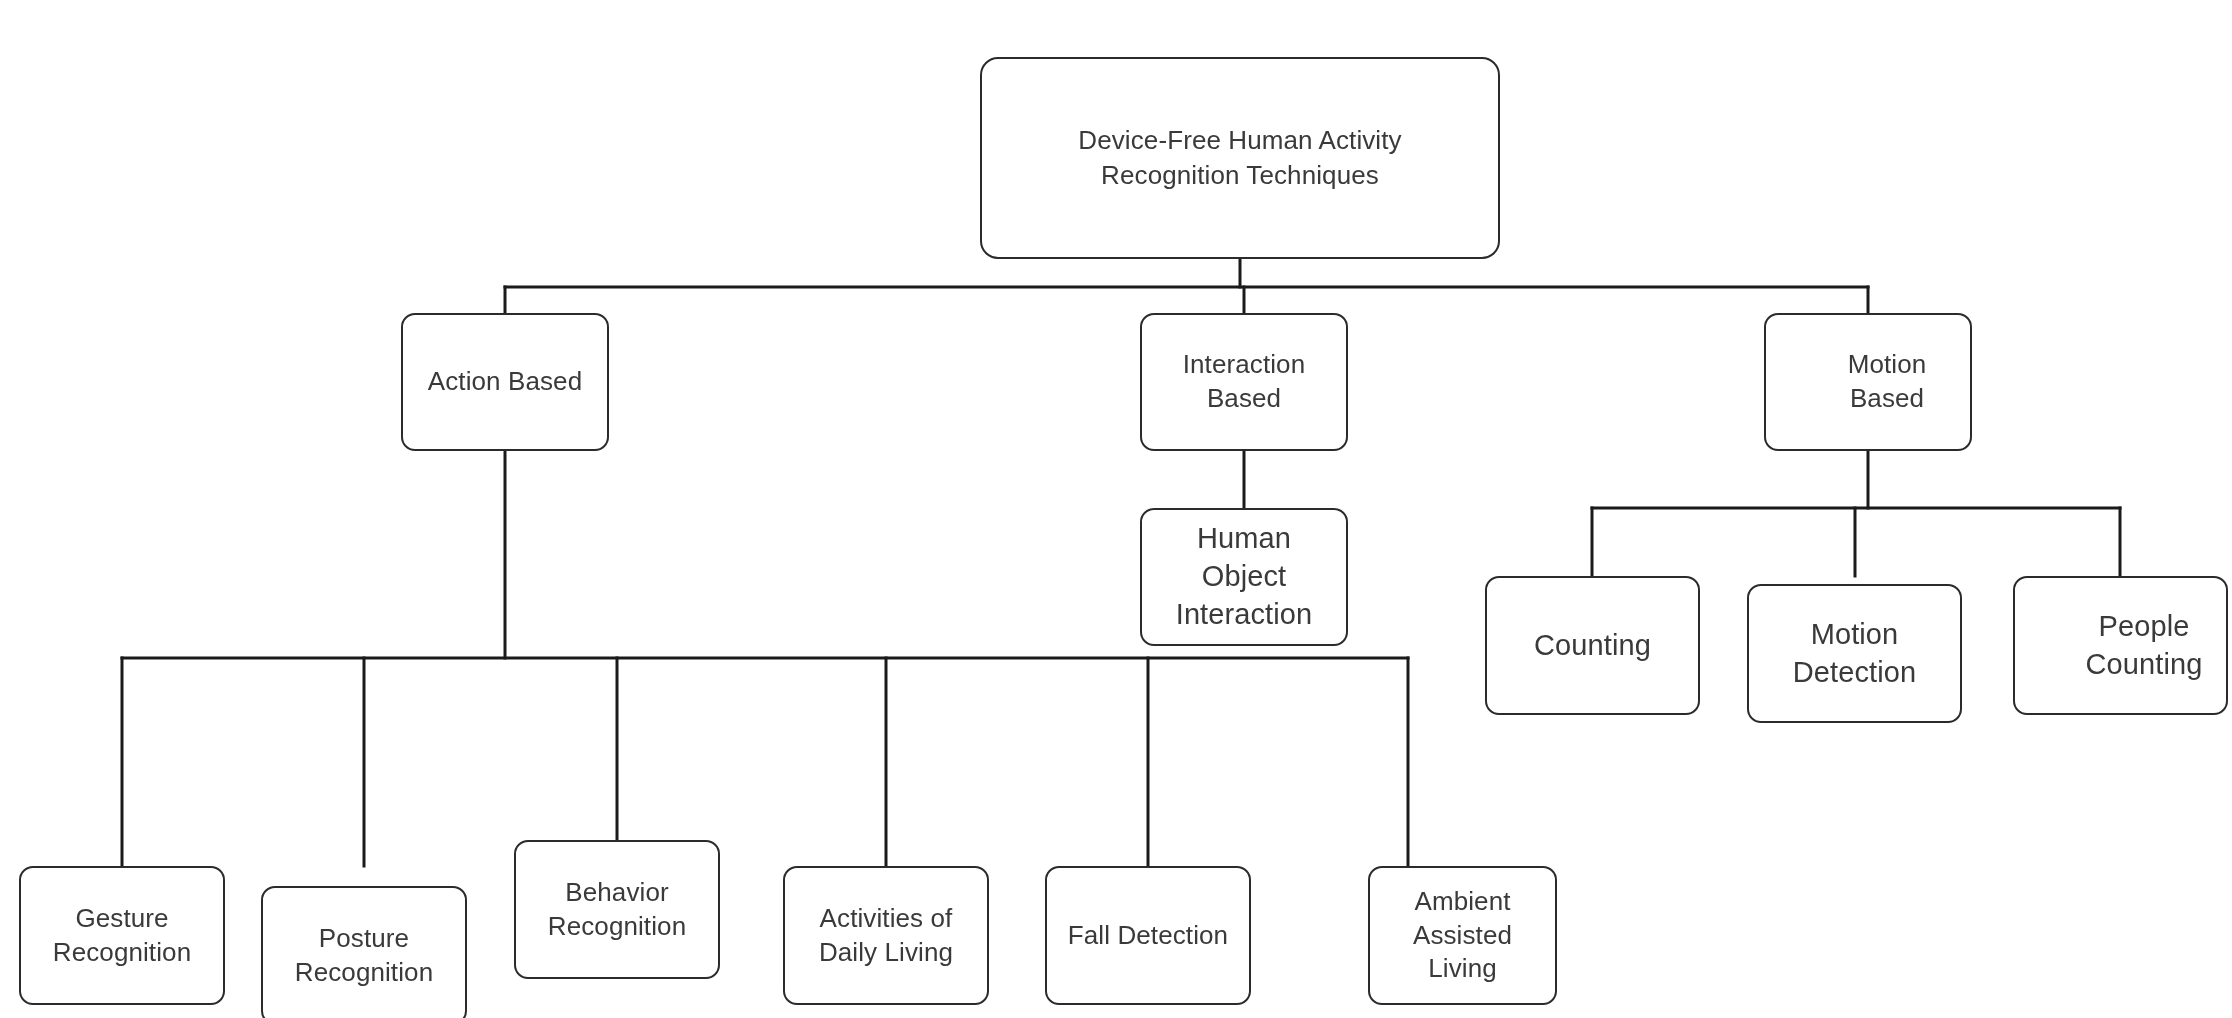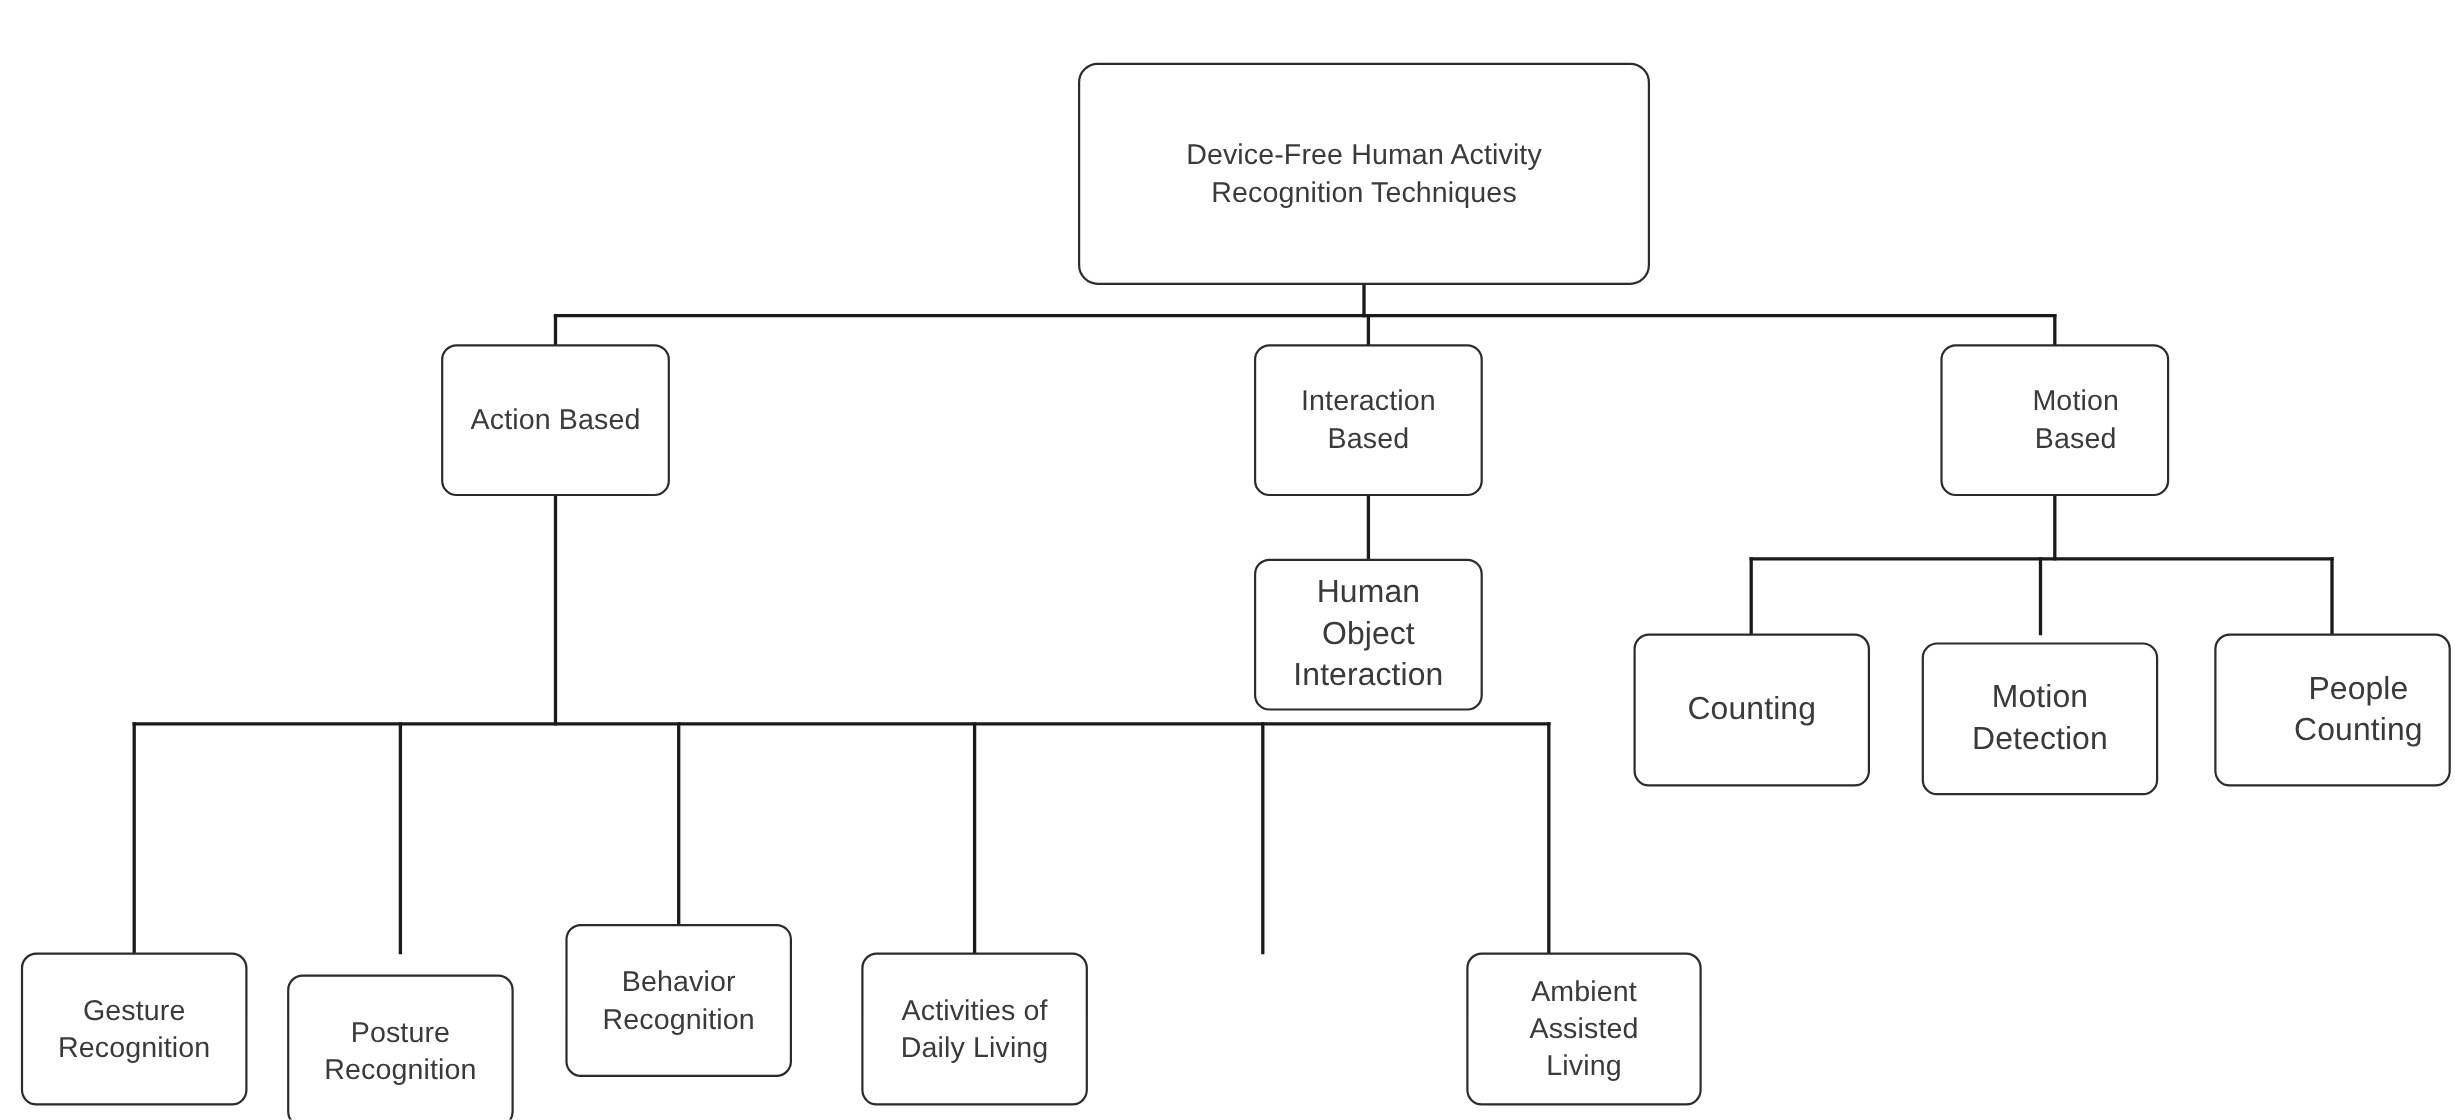--- a/index.html
+++ b/index.html
@@ -145,20 +145,23 @@
   <div class="node leaf" style="left:514px; top:840px; width:206px; height:139px;">
     <span class="node-label">Behavior
 Recognition</span>
   </div>
 
   <div class="node leaf" style="left:783px; top:866px; width:206px; height:139px;">
     <span class="node-label">Activities of
 Daily Living</span>
   </div>
 
+  <div class="node leaf" style="left:1045px; top:866px; width:206px; height:139px;">
+    <span class="node-label">Fall Detection</span>
+  </div>
 
-  <div class="node leaf" style="left:1333px; top:866px; width:214px; height:139px;">
+  <div class="node leaf" style="left:1368px; top:866px; width:189px; height:139px;">
     <span class="node-label">Ambient
 Assisted
 Living</span>
   </div>
 
 </div>
 
 </body></html>

